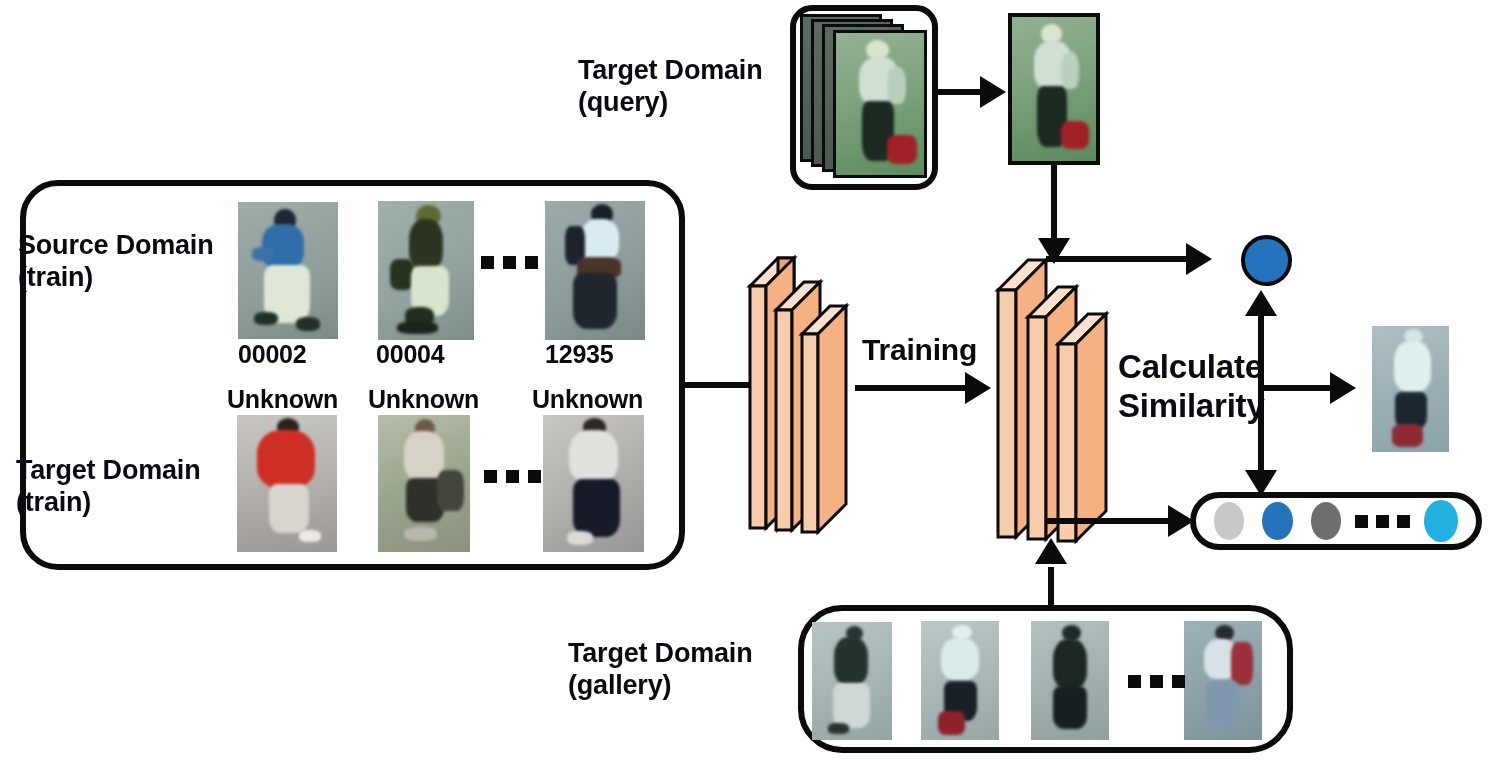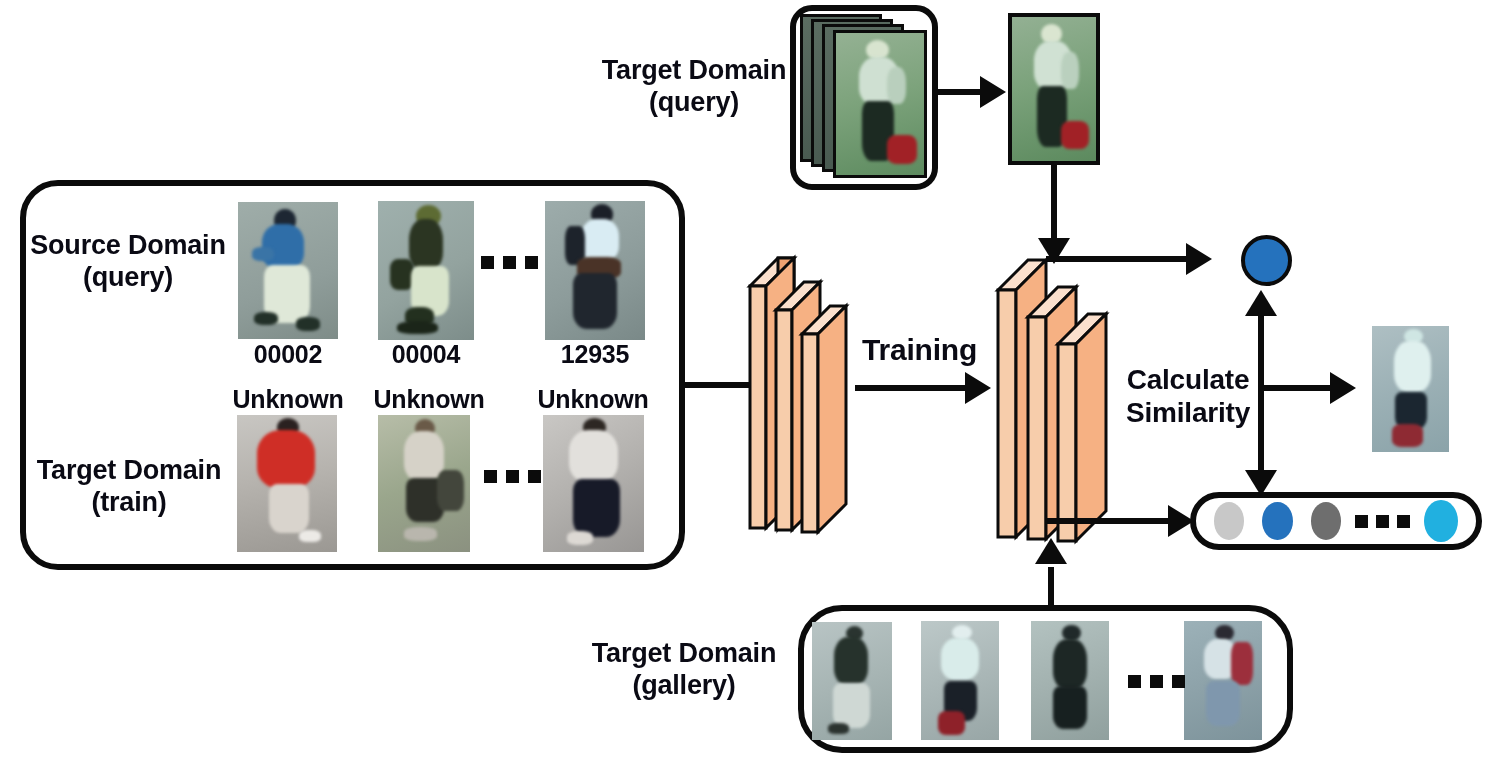--- a/index.html
+++ b/index.html
@@ -15,21 +15,20 @@
     width: 1500px;
     height: 761px;
     background: #ffffff;
     overflow: hidden;
   }
   .abs { position: absolute; }
 
   .label {
     font-weight: bold;
     color: #0a0a14;
-    text-align: center;
     line-height: 1.18;
     white-space: pre-line;
     letter-spacing: -0.2px;
   }
 
   
   .roundbox {
     border: 6px solid #0b0b0b;
     border-radius: 38px;
     background: #ffffff;
@@ -95,21 +94,21 @@
   }
 </style>
 </head>
 <body>
 
 <div id="stage">
 
   <div class="roundbox abs" style="left:20px; top:180px; width:665px; height:390px;"></div>
 
   <div class="label abs" style="left:18px; top:230px; width:220px; font-size:27px;">Source Domain
-(query)</div>
+(train)</div>
 
 
   <div class="label abs" style="left:16px; top:455px; width:226px; font-size:27px;">Target Domain
 (train)</div>
 
   <div class="ptile" style="left:238px; top:202px; width:100px; height:137px;">
     <div class="bgsky" style="background:linear-gradient(160deg,#9fada9,#8f9d9a 60%,#7e8c88);"></div>
     <div class="head" style="left:36%;top:5%;width:22%;height:17%;background:#1d2733;"></div>
     <div class="torso" style="left:24%;top:16%;width:42%;height:33%;background:#2f6ea8;"></div>
     <div class="arm" style="left:14%;top:33%;width:22%;height:10%;background:#3a74a6;"></div>
@@ -279,21 +278,21 @@
         <i></i>
         <i></i>
       </div>
     <div class="circ" style="position:relative; left:0; top:0; margin-left:14px; width:42px; height:42px; background:#21b0e0;"></div>
   </div>
 
   <div class="vline" style="left:1258px; top:305px; height:178px;"></div>
   <div class="arrowU" style="left:1245px; top:290px;"></div>
   <div class="arrowD" style="left:1245px; top:470px;"></div>
 
-  <div class="label abs" style="left:1118px; top:363px; width:140px; font-size:28px; text-align:center;">Calculate
+  <div class="label abs" style="left:1118px; top:348px; width:140px; font-size:33px; text-align:left;">Calculate
 Similarity</div>
 
   <div class="hline" style="left:1261px; top:385px; width:78px;"></div>
   <div class="arrowR" style="left:1330px; top:372px;"></div>
 
 
   <div class="ptile" style="left:1372px; top:326px; width:77px; height:126px;">
     <div class="bgsky" style="background:linear-gradient(160deg,#aebfc3,#9bb0b5 50%,#8ba3a9);"></div>
     <div class="head" style="left:42%;top:2%;width:24%;height:12%;background:#cfe6e3;"></div>
     <div class="torso" style="left:28%;top:12%;width:48%;height:40%;background:#dff0ee;"></div>

